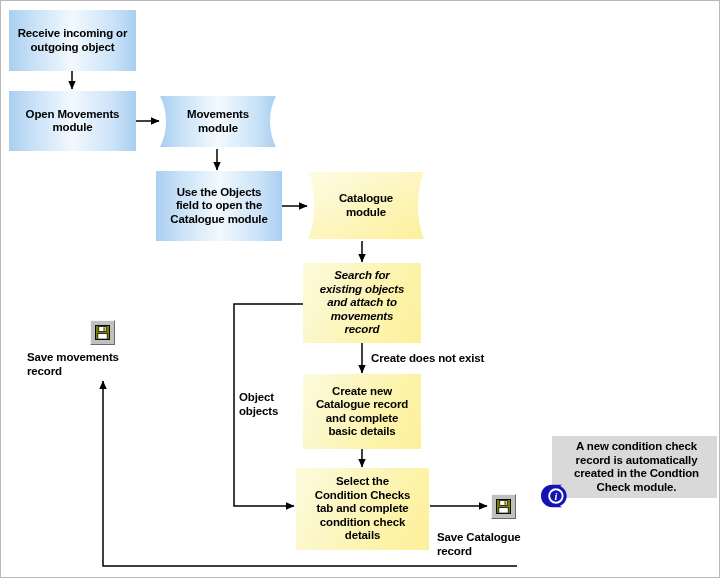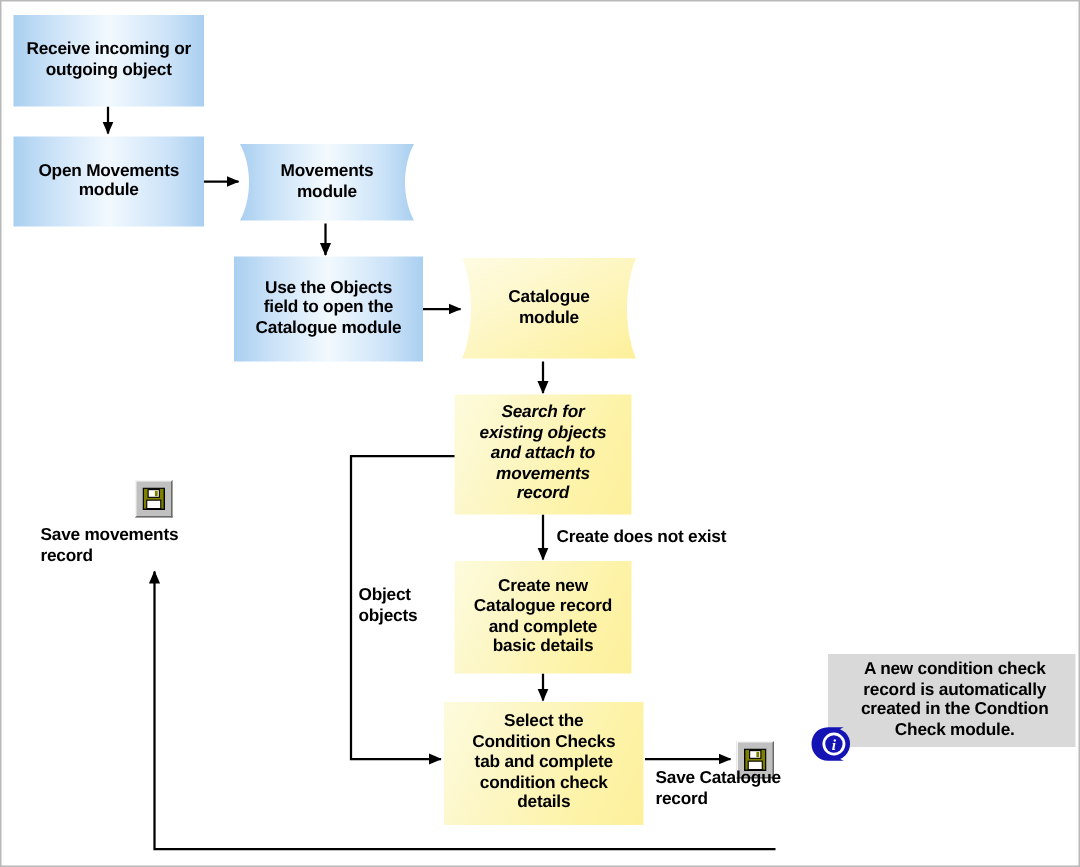--- a/index.html
+++ b/index.html
@@ -205,21 +205,21 @@
 record</div>
 
   <div class="save-icon" style="left:490px;top:493px;">
     <svg width="15" height="15" viewBox="0 0 16 16">
       <rect x="0.5" y="0.5" width="15" height="15" fill="#808000" stroke="#000" stroke-width="1"></rect>
       <rect x="4" y="1.5" width="8" height="5.5" fill="#ffffff" stroke="#000" stroke-width="0.8"></rect>
       <rect x="8.8" y="2.4" width="2" height="3.8" fill="#808000"></rect>
       <rect x="3" y="9" width="10" height="6" fill="#ffffff" stroke="#000" stroke-width="0.8"></rect>
     </svg>
   </div>
-  <div class="icon-caption" style="left:436px;top:512px;width:150px;">Save Catalogue
+  <div class="icon-caption" style="left:436px;top:530px;width:150px;">Save Catalogue
 record</div>
 
   <div class="info-box" style="left:551px;top:435px;width:165px;height:62px;">
     <span>A new condition check record is automatically created in the Condtion Check module.</span>
   </div>
   <svg class="info-icon" style="left:539px;top:481px;" viewBox="0 0 32 30">
     <path d="M13,3 C5,3 1,9 1,15 C1,21.5 6,27 13,27 L24,27 C19,25 16,21 16,15 C16,9 19,5 24,3 Z" fill="#1414b4"></path>
     <circle cx="17" cy="15" r="11.5" fill="#1414b4"></circle>
     <circle cx="17" cy="15" r="8.2" fill="#ffffff"></circle>
     <circle cx="17" cy="15" r="6.2" fill="#1414b4"></circle>

